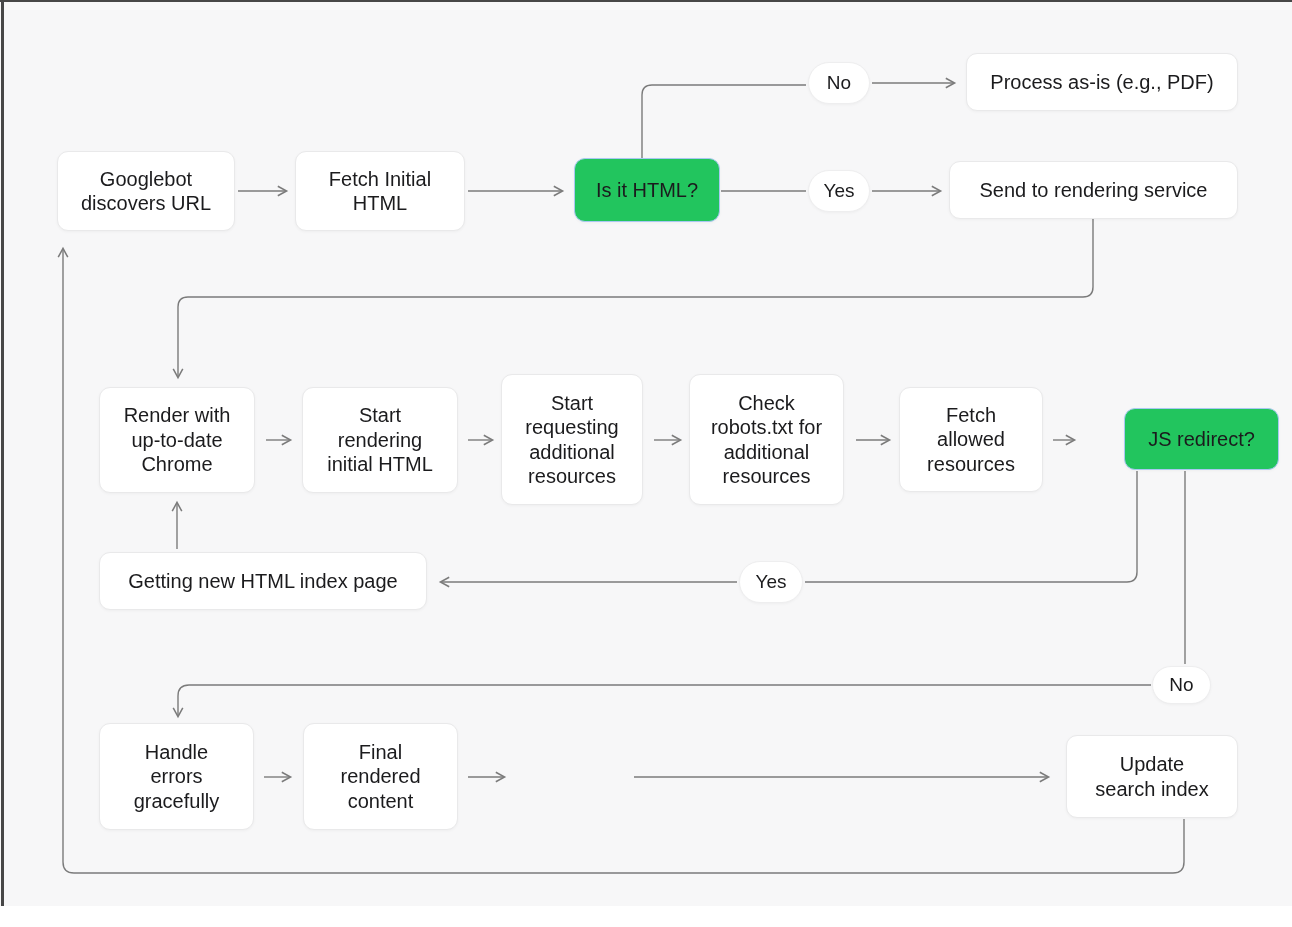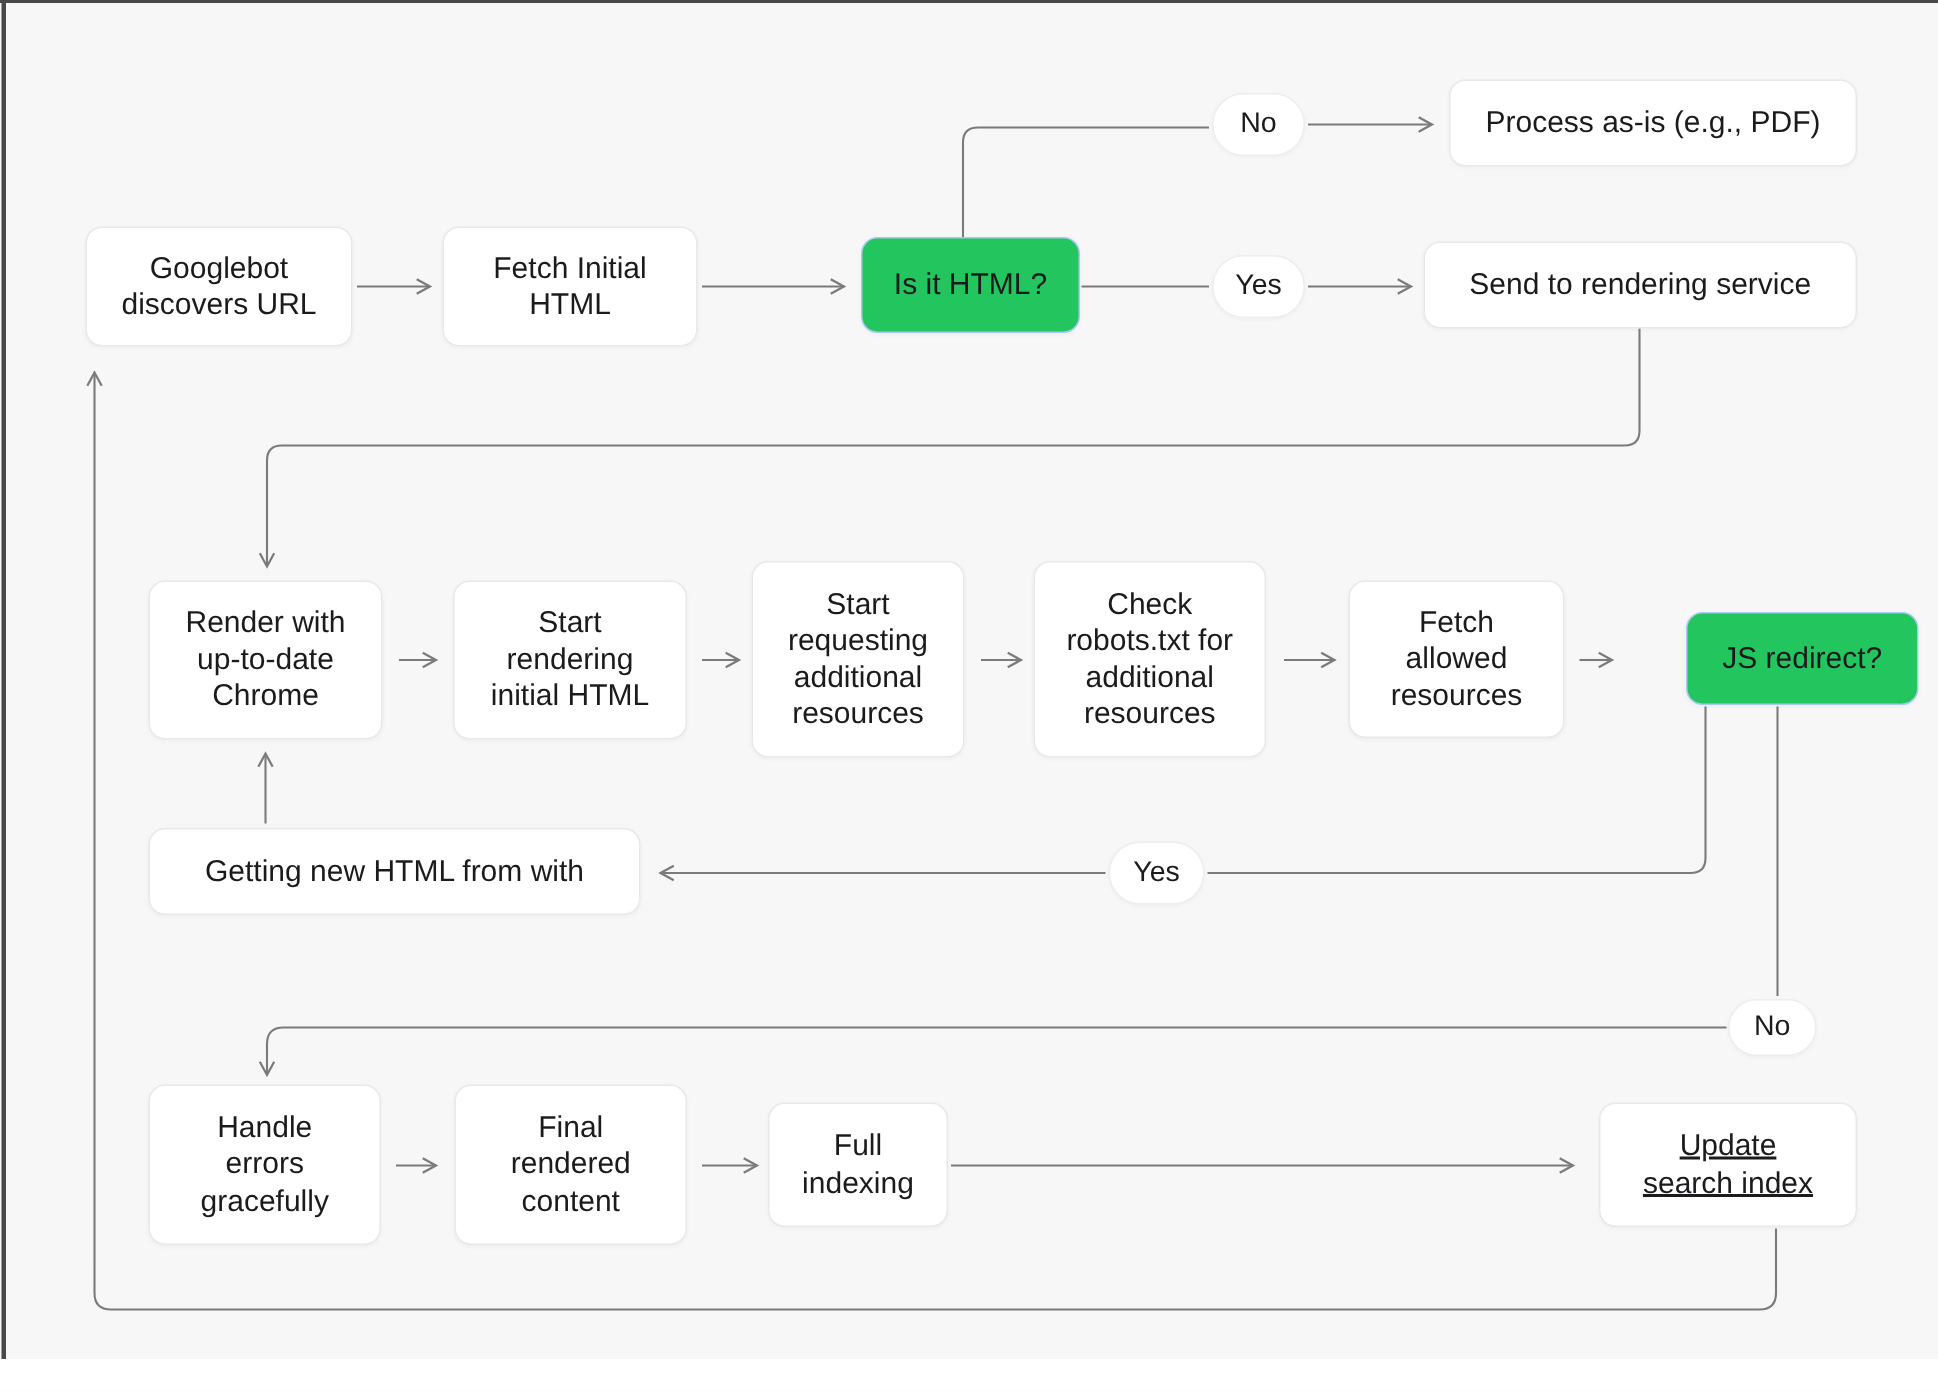--- a/index.html
+++ b/index.html
@@ -36,21 +36,21 @@
   .pill{
     border-radius:999px;
     font-size:19px;
     border-color:#eeeeef;
     padding:0;
     text-align:right;
   }
   .pad14{padding:0 14px;}
   .pad12{padding:0 12px;}
   .pad20{padding:0 20px;}
-  .pad26{padding:16px 26px;text-decoration:underline;}
+  .pad26{padding:16px 26px;}
 </style>
 </head>
 <body>
 
 <div class="stage">
   <div class="canvas"></div>
   <div class="frame-top"></div>
   <div class="frame-left"></div>
 
   <svg class="edges" width="1292" height="927" viewBox="0 0 1292 927" fill="none" stroke="#7b7b7b" stroke-width="1.4">
@@ -97,27 +97,26 @@
   <div class="node pad14" style="left:302px;top:387px;width:156px;height:106px;">Start rendering initial HTML</div>
 
   <div class="node pad12" style="left:501px;top:374px;width:142px;height:131px;">Start requesting additional resources</div>
 
   <div class="node pad12" style="left:689px;top:374px;width:155px;height:131px;">Check robots.txt for additional resources</div>
 
   <div class="node pad14" style="left:899px;top:387px;width:144px;height:105px;">Fetch allowed resources</div>
 
   <div class="node decision" style="left:1124px;top:408px;width:155px;height:62px;">JS redirect?</div>
 
-  <div class="node" style="left:99px;top:552px;width:328px;height:58px;">Getting new HTML from with</div>
+  <div class="node" style="left:99px;top:552px;width:328px;height:58px;">Getting new HTML index page</div>
 
   <div class="node pad20" style="left:99px;top:723px;width:155px;height:107px;">Handle errors gracefully</div>
 
   <div class="node pad20" style="left:303px;top:723px;width:155px;height:107px;">Final rendered content</div>
 
-  <div class="node" style="left:512px;top:735px;width:120px;height:83px;">Full indexing</div>
 
   <div class="node pad26" style="left:1066px;top:735px;width:172px;height:83px;">Update search index</div>
 
   <div class="node pill" style="left:808px;top:62px;width:62px;height:42px;">No</div>
 
   <div class="node pill" style="left:808px;top:170px;width:62px;height:42px;">Yes</div>
 
   <div class="node pill" style="left:739px;top:561px;width:64px;height:42px;">Yes</div>
 
   <div class="node pill" style="left:1152px;top:666px;width:59px;height:38px;">No</div>

